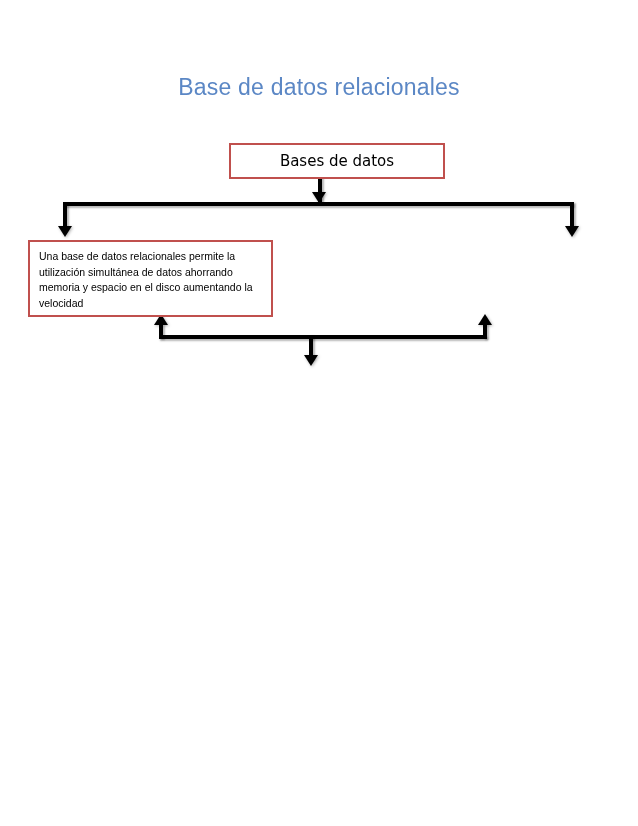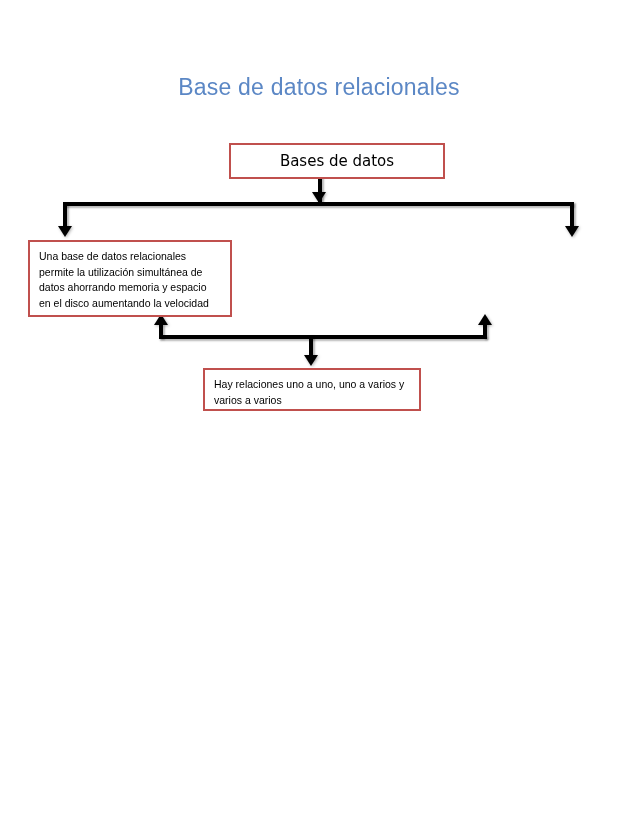--- a/index.html
+++ b/index.html
@@ -64,21 +64,21 @@
     padding: 7px 9px 6px 9px;
     font-family: "Liberation Sans", sans-serif;
     font-size: 10.5px;
     line-height: 15.5px;
     text-align: left;
   }
 
   .node-left {
     left: 28px;
     top: 240px;
-    width: 204px;
+    width: 245px;
     height: 77px;
   }
 
   .node-right {
     left: 360px;
     top: 240px;
     width: 252px;
     height: 77px;
   }
 
@@ -167,17 +167,14 @@
 
 
   <div class="conn hbar" id="conn-merge-bar"></div>
   <div class="conn vbar" id="conn-merge-left-v"></div>
   <div class="arrow arrow-up" id="conn-merge-left-a"></div>
   <div class="conn vbar" id="conn-merge-right-v"></div>
   <div class="arrow arrow-up" id="conn-merge-right-a"></div>
   <div class="conn vbar" id="conn-merge-stem"></div>
   <div class="arrow arrow-down" id="conn-merge-arrow"></div>
 
-  <div class="node node-body node-bottom">
-    <span>Hay relaciones uno a uno, uno a varios y varios a varios</span>
-  </div>
 
 </div>
 
 </body></html>

